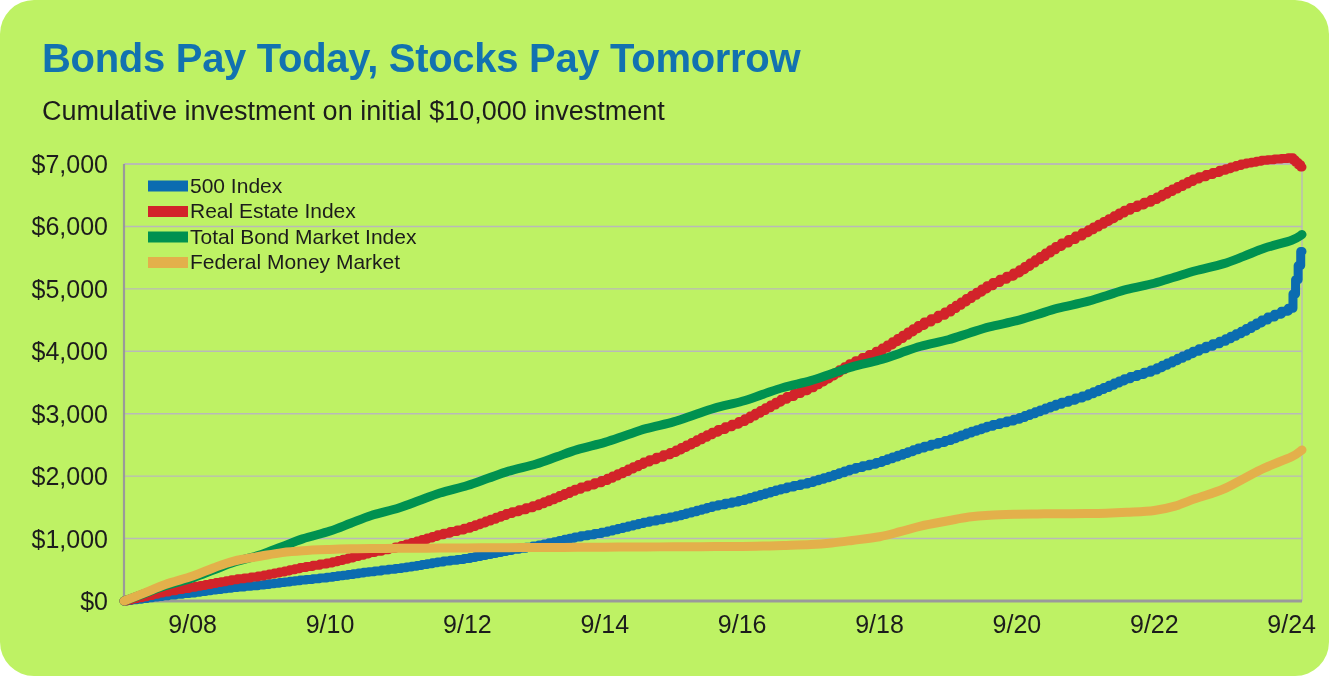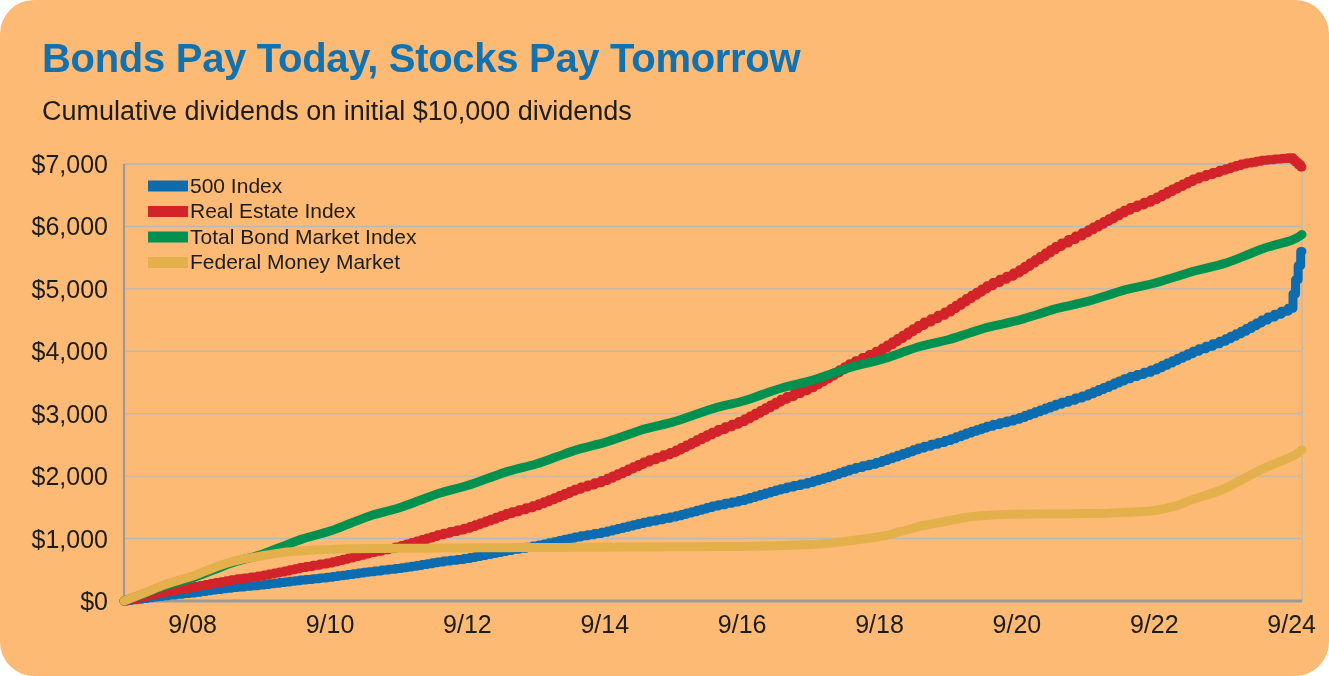--- a/index.html
+++ b/index.html
@@ -9,21 +9,21 @@
     width: 1329px;
     height: 676px;
     overflow: hidden;
     font-family: "Liberation Sans", sans-serif;
   }
   #card {
     position: absolute;
     left: 0; top: 0;
     width: 1329px;
     height: 676px;
-    background: #fdba74;
+    background: #bef264;
     border-radius: 34px;
     box-sizing: border-box;
     overflow: hidden;
   }
   #title {
     position: absolute;
     left: 42px;
     top: 36px;
     font-size: 40px;
     font-weight: bold;
@@ -69,21 +69,21 @@
   .axisline { stroke: #9a9a9a; stroke-width: 3; }
   .plotborder { stroke: #b9b9b9; stroke-width: 1.4; fill: none; }
   .serieline { fill: none; stroke-linejoin: round; stroke-linecap: round; }
 </style>
 </head>
 <body>
 
 <div id="card">
 
   <div id="title">Bonds Pay Today, Stocks Pay Tomorrow</div>
-  <div id="subtitle">Cumulative dividends on initial $10,000 dividends</div>
+  <div id="subtitle">Cumulative investment on initial $10,000 investment</div>
 
   <div id="plotwrap">
     <svg width="1329" height="676" viewBox="0 0 1329 676">
       <g id="gridlines">
           <line x1="124" x2="1302" y1="538.5714285714286" y2="538.5714285714286" class="gridline"></line>
           <line x1="124" x2="1302" y1="476.14285714285717" y2="476.14285714285717" class="gridline"></line>
           <line x1="124" x2="1302" y1="413.7142857142857" y2="413.7142857142857" class="gridline"></line>
           <line x1="124" x2="1302" y1="351.28571428571433" y2="351.28571428571433" class="gridline"></line>
           <line x1="124" x2="1302" y1="288.85714285714283" y2="288.85714285714283" class="gridline"></line>
           <line x1="124" x2="1302" y1="226.42857142857144" y2="226.42857142857144" class="gridline"></line>

